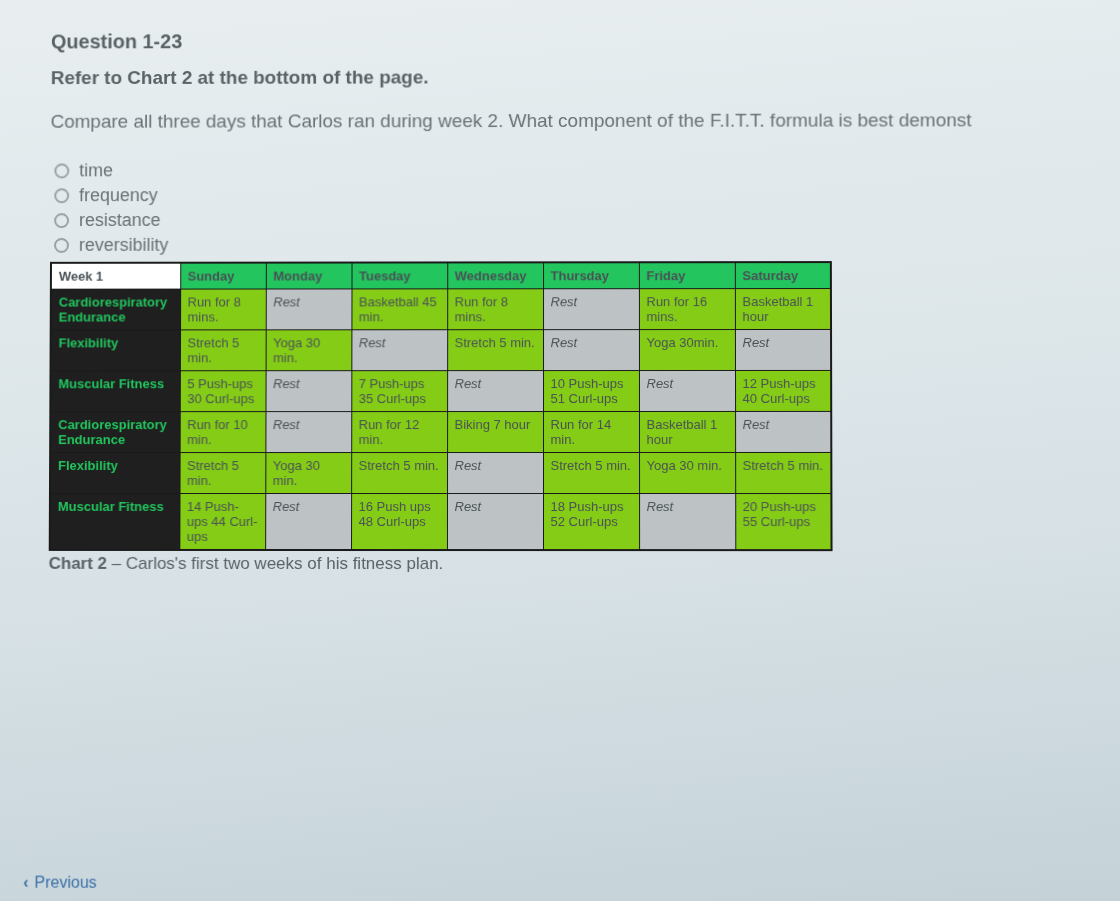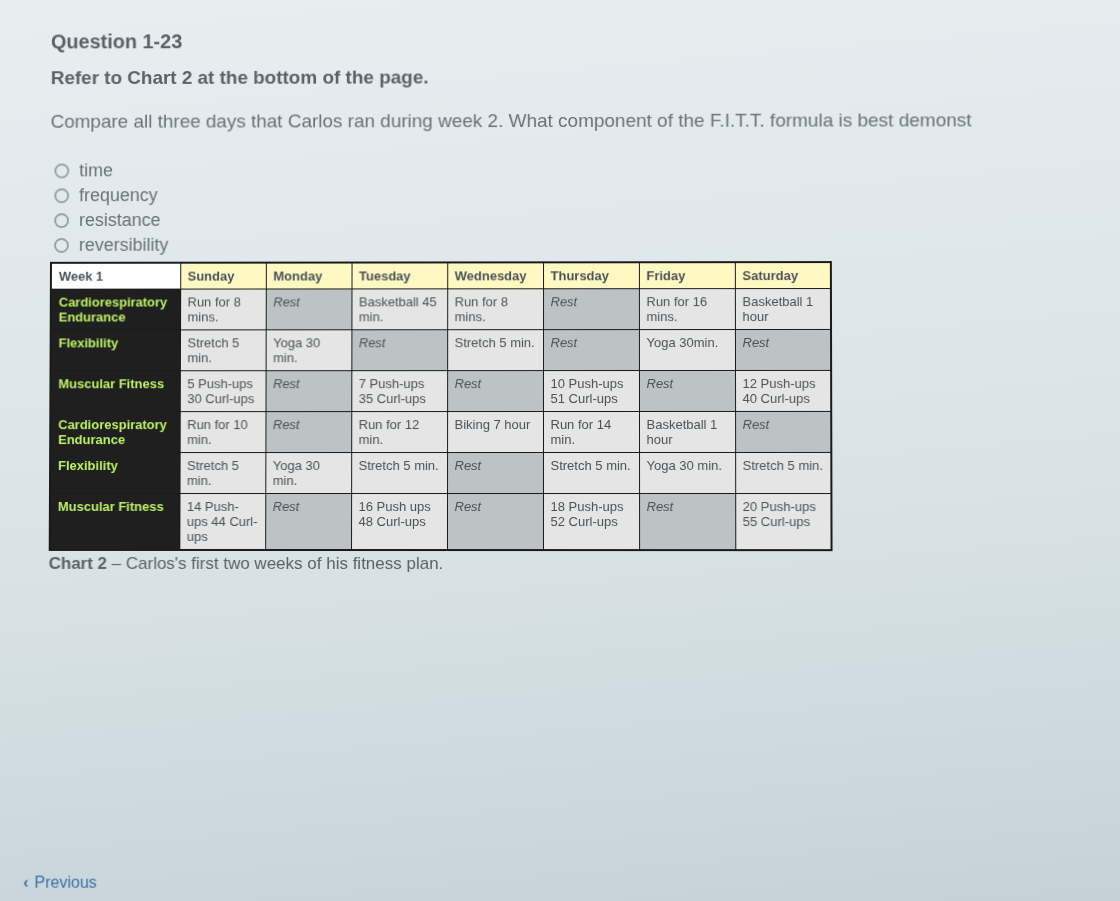--- a/index.html
+++ b/index.html
@@ -28,24 +28,24 @@
     margin-top: 2px;
     font-size: 13px;
     background: #fff;
   }
   table.chart td, table.chart th {
     border: 1px solid #1a1a1a;
     padding: 5px 7px;
     vertical-align: top;
     text-align: left;
   }
-  .hdr { background: #fef9c3; font-weight: bold; padding: 6px 7px; }
-  .rowlbl { background: #1f1f1f; color: #bef264; font-weight: bold; width: 130px; }
+  .hdr { background: #22c55e; font-weight: bold; padding: 6px 7px; }
+  .rowlbl { background: #1f1f1f; color: #22c55e; font-weight: bold; width: 130px; }
   .wklbl { background: #fff; font-weight: bold; text-align: center; }
-  .lt { background: #e5e5e5; }
+  .lt { background: #84cc16; }
   .gr { background: #bdc3c5; font-style: italic; }
   .col-day { width: 86px; }
   .col-w { width: 96px; }
   .caption { font-size: 17px; color: #5a6266; margin-top: 3px; }
   .footer {
     position: absolute; left: 24px; bottom: 10px;
     color: #3a6fa8; font-size: 16px; display: flex; align-items: center; gap: 6px;
   }
   .chev { font-weight: bold; }
 </style>

